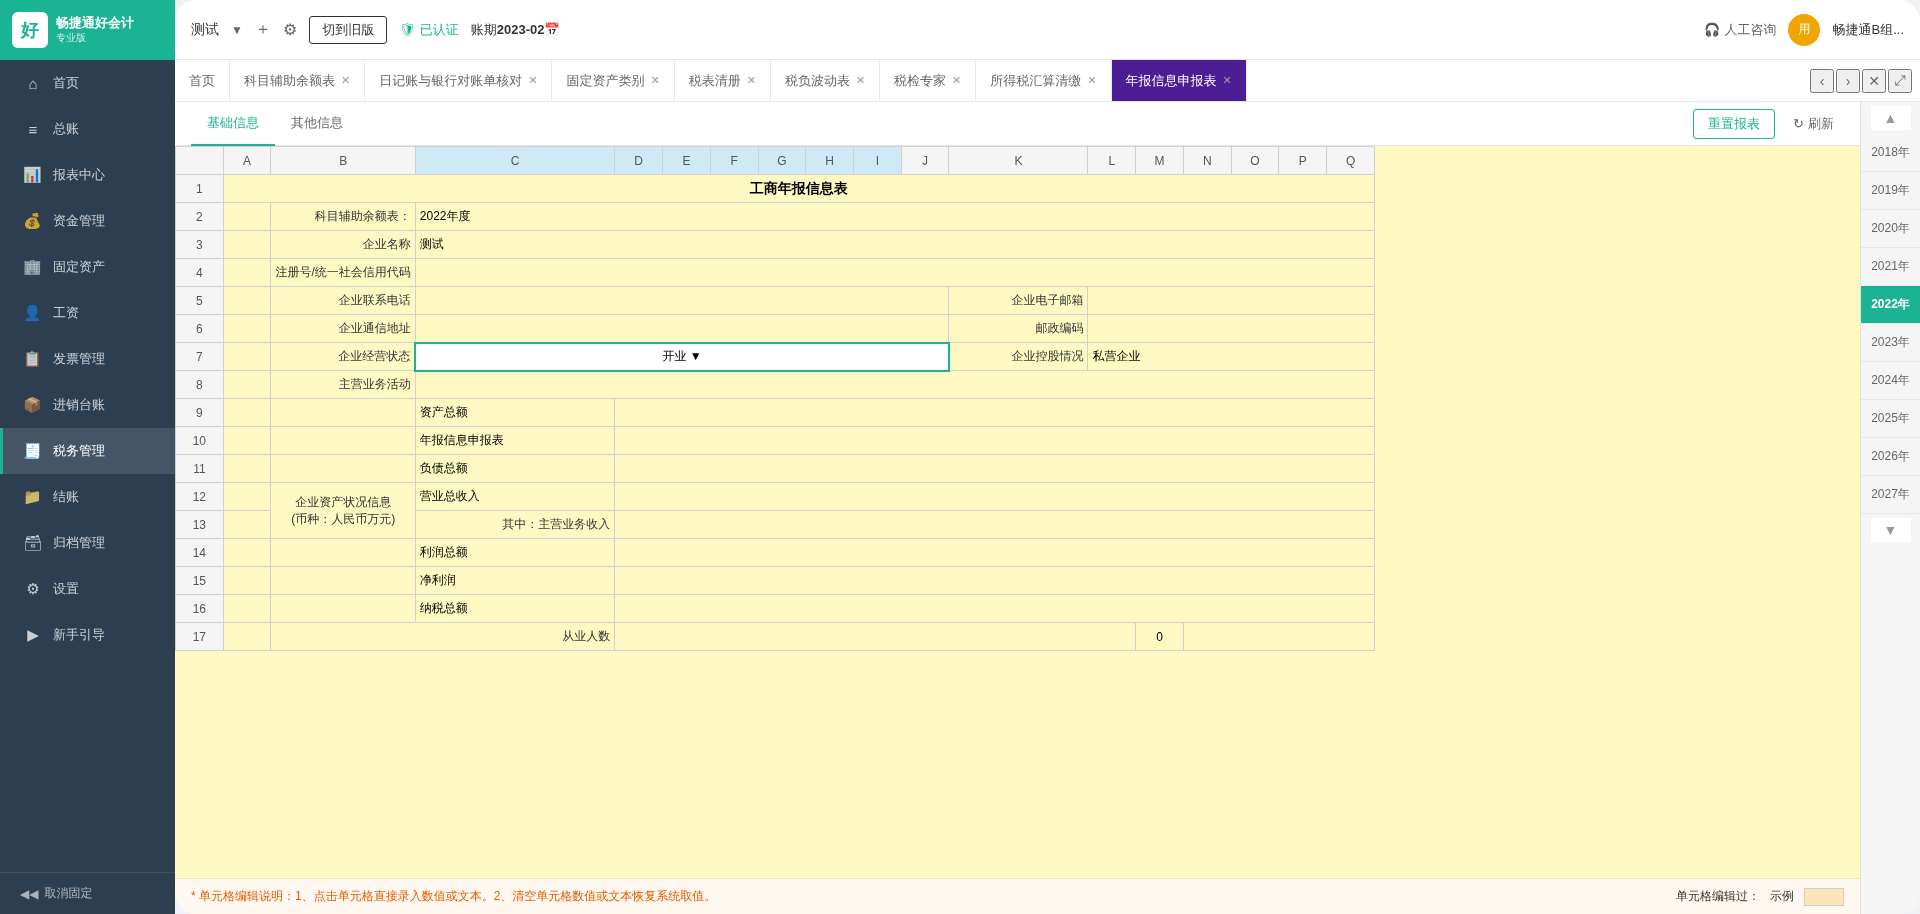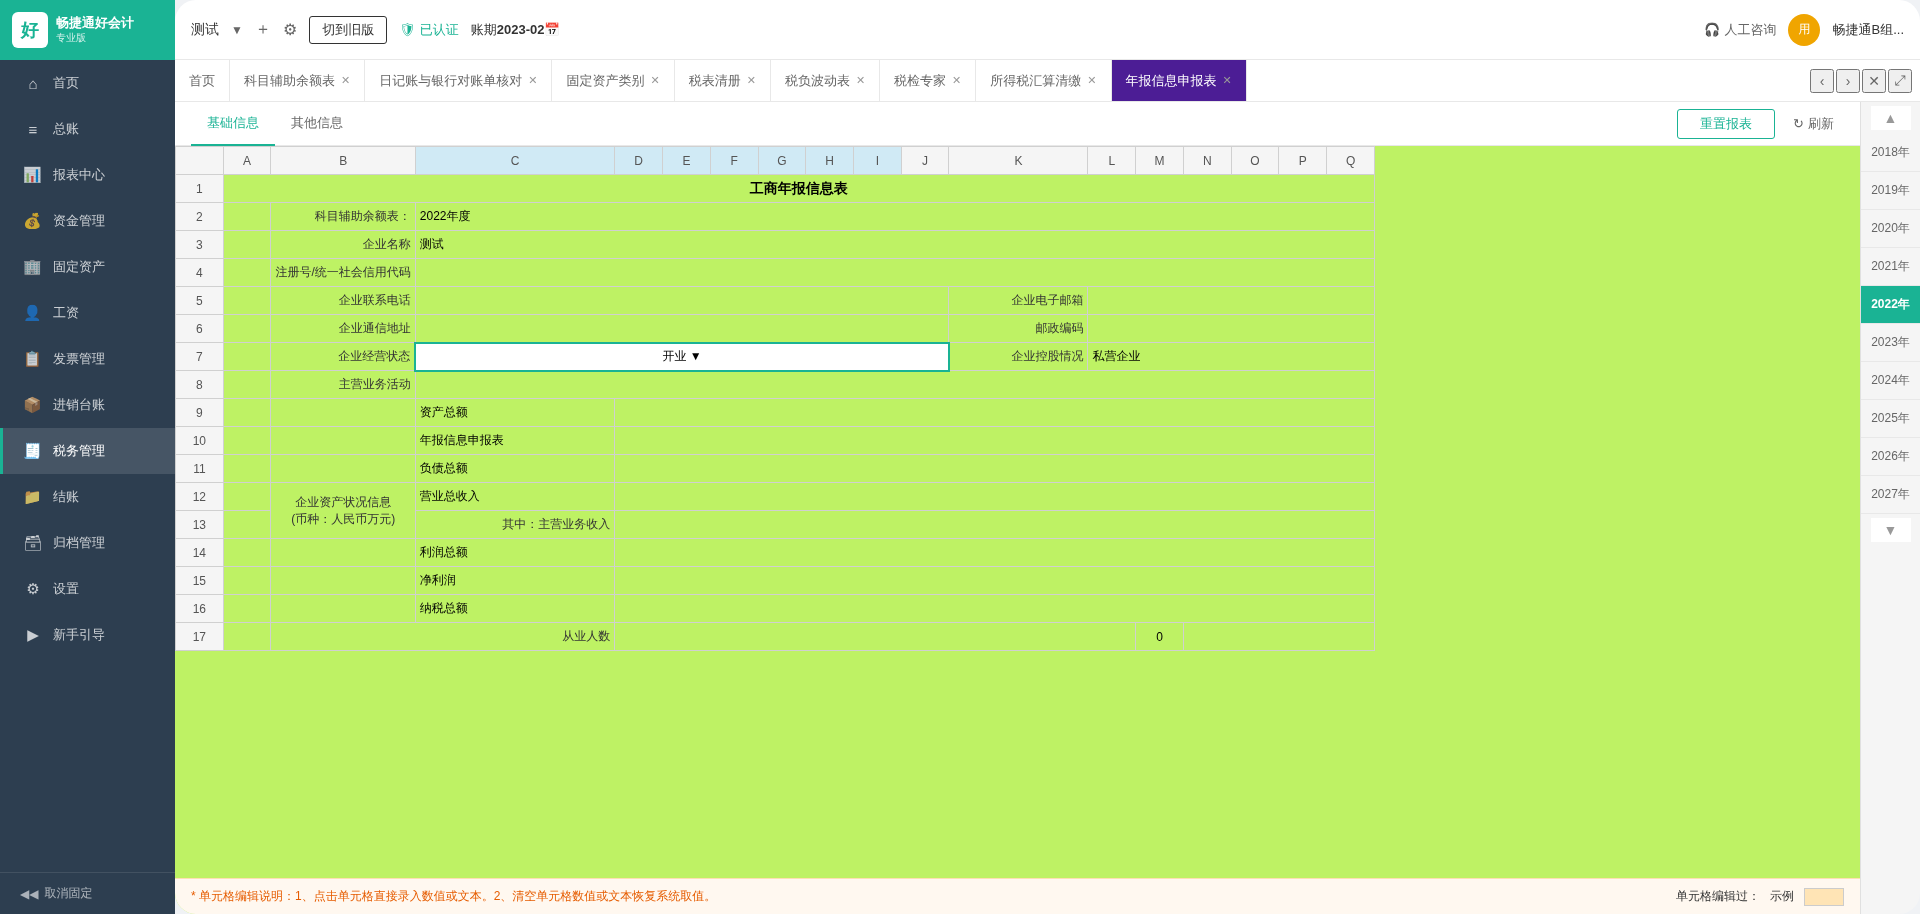--- a/index.html
+++ b/index.html
@@ -108,21 +108,21 @@
     }
     .tab-item.active-blue { background: #4c1d95; color: white; }
     .tab-close { font-size: 11px; color: #999; cursor: pointer; }
     .tabbar-actions { display: flex; align-items: center; gap: 2px; padding: 0 8px; margin-left: auto; }
     .tabbar-action-btn { width: 24px; height: 24px; display: flex; align-items: center; justify-content: center; cursor: pointer; color: #666; font-size: 14px; }
 
     
     .content { flex: 1; display: flex; overflow: hidden; }
 
     
-    .sheet-area { flex: 1; display: flex; flex-direction: column; background: #bef264; overflow: hidden; }
+    .sheet-area { flex: 1; display: flex; flex-direction: column; background: #fef9c3; overflow: hidden; }
 
     
     .sub-tabbar {
       display: flex; align-items: center;
       padding: 0 16px;
       border-bottom: 1px solid #e8e8e8;
       background: white;
       height: 44px;
       flex-shrink: 0;
     }
@@ -133,21 +133,21 @@
       cursor: pointer;
       border-bottom: 2px solid transparent;
     }
     .sub-tab.active { color: #1ab394; border-bottom-color: #1ab394; font-weight: 500; }
     .sub-tab-spacer { flex: 1; }
     .sub-tab-actions { display: flex; gap: 8px; align-items: center; }
     .btn-reset {
       border: 1px solid #1ab394;
       color: #1ab394;
       background: white;
-      padding: 5px 22px;
+      padding: 5px 14px;
       border-radius: 3px;
       font-size: 13px;
       cursor: pointer;
     }
     .btn-refresh {
       color: #666;
       background: white;
       border: none;
       padding: 5px 10px;
       font-size: 13px;

